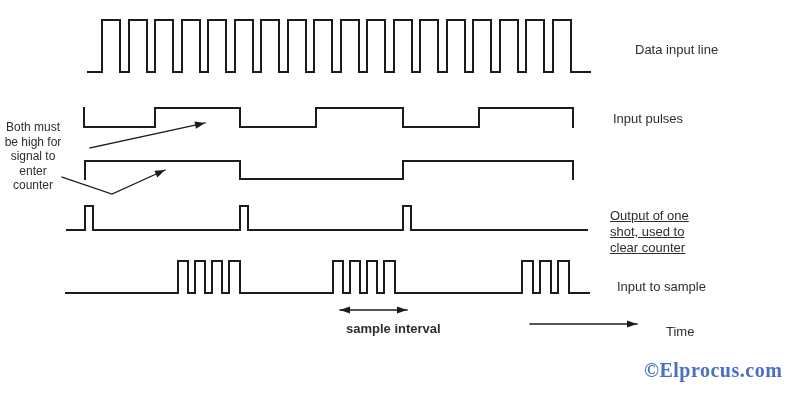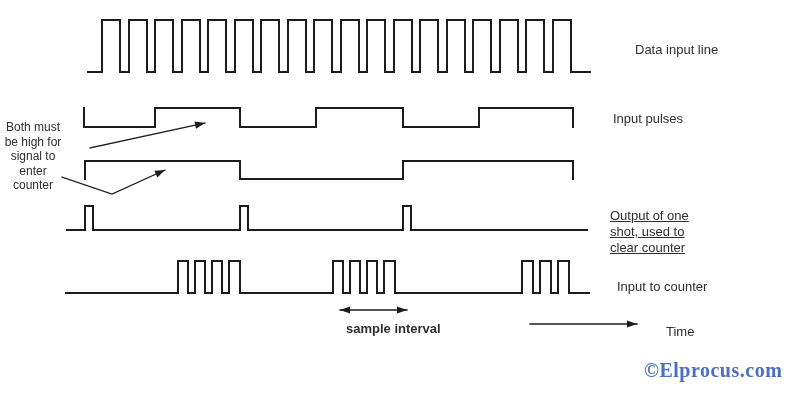--- a/index.html
+++ b/index.html
@@ -69,20 +69,20 @@
 
   <div class="lbl lbl-data-input">Data input line</div>
 
   <div class="lbl lbl-sample-pulses">Input pulses</div>
 
 
   <div class="lbl lbl-one-shot">Output of one
 shot, used to
 clear counter</div>
 
-  <div class="lbl lbl-counter-input">Input to counter</div>
+  <div class="lbl lbl-counter-input">Input to sample</div>
 
   <div class="lbl lbl-sample-interval">sample interval</div>
 
   <div class="lbl lbl-time">Time</div>
 
   <div class="watermark">©Elprocus.com</div>
 </div>
 
 </body></html>

